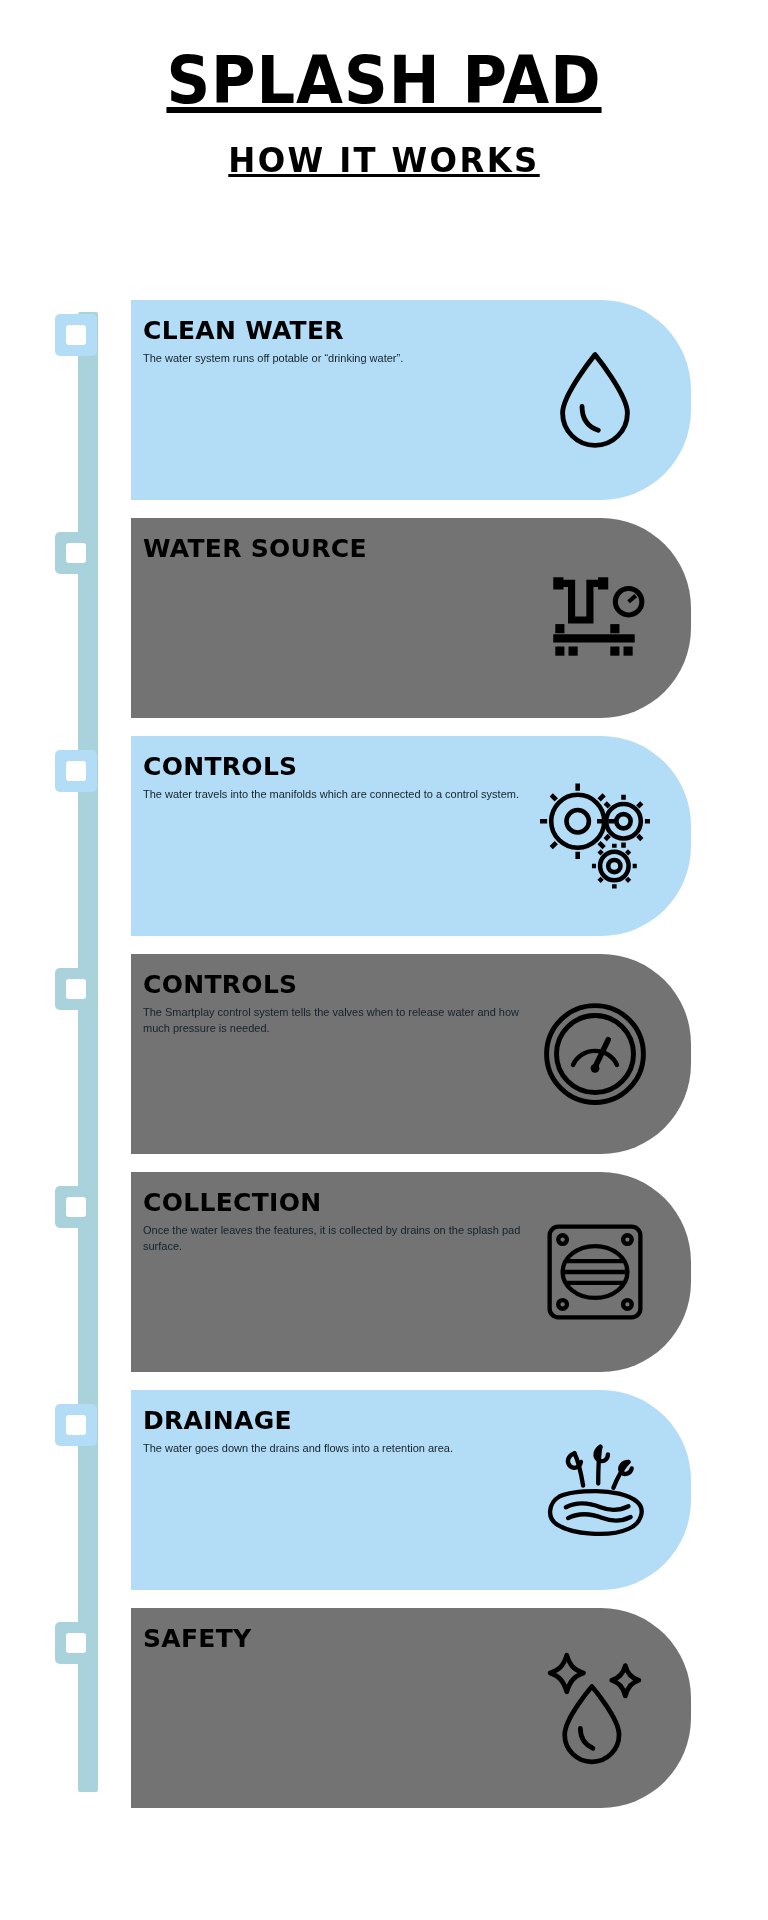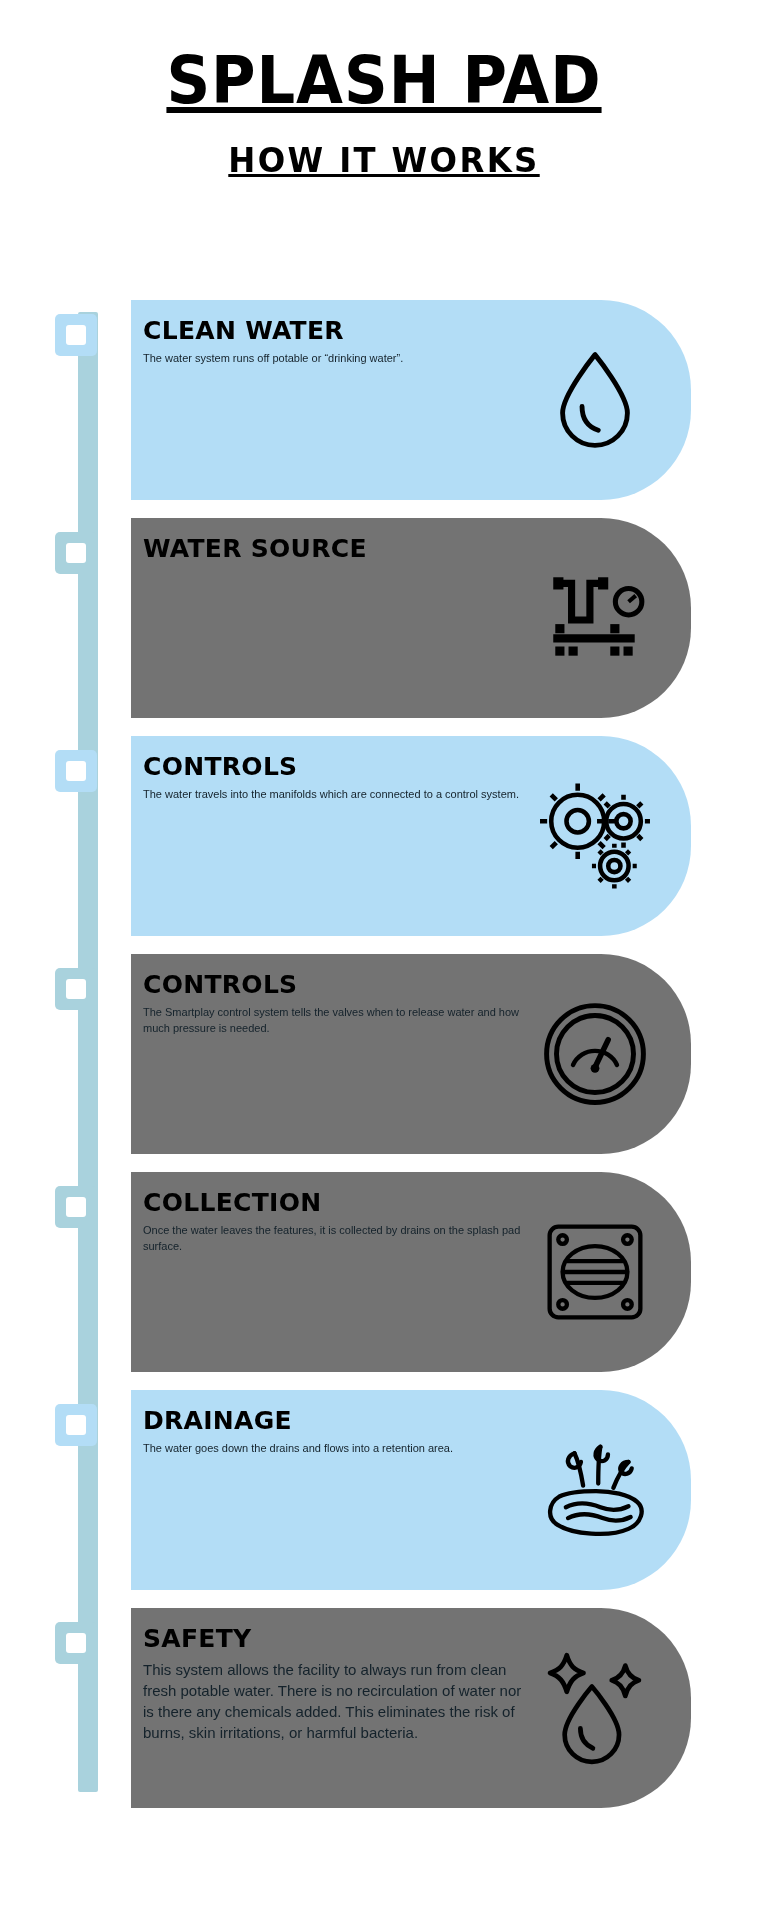--- a/index.html
+++ b/index.html
@@ -302,21 +302,20 @@
       </div>
       <div class="marker">
           <div class="inner"></div>
         </div>
     </div>
 
     <div class="step teal tall">
       <div class="card">
         <div class="card-text">
           <p class="step-title">SAFETY</p>
-          <p class="step-desc small">This system allows the facility to always run from clean fresh potable water. There is no recirculation of water nor is there any chemicals added. This eliminates the risk of burns, skin irritations, or harmful bacteria.</p>
         </div>
         <div class="icon-wrap">
           <svg width="120" height="115" viewBox="0 0 110 110" fill="none" stroke="#000" stroke-width="4.5" stroke-linecap="round" stroke-linejoin="round">
             <path d="M52 34 C52 34 26 64 26 80 a26 26 0 0 0 52 0 C78 64 52 34 52 34 Z"></path>
             <path d="M41 74 c0 10 5 16 12 19"></path>
             <path d="M28 4 c3 10 7 14 16 17 c-9 3 -13 8 -16 18 c-3 -10 -7 -15 -16 -18 c9 -3 13 -7 16 -17 Z"></path>
             <path d="M84 14 c2 8 6 12 13 14 c-7 2 -11 6 -13 15 c-2 -9 -6 -13 -13 -15 c7 -2 11 -6 13 -14 Z"></path>
           </svg>
         </div>
       </div>

